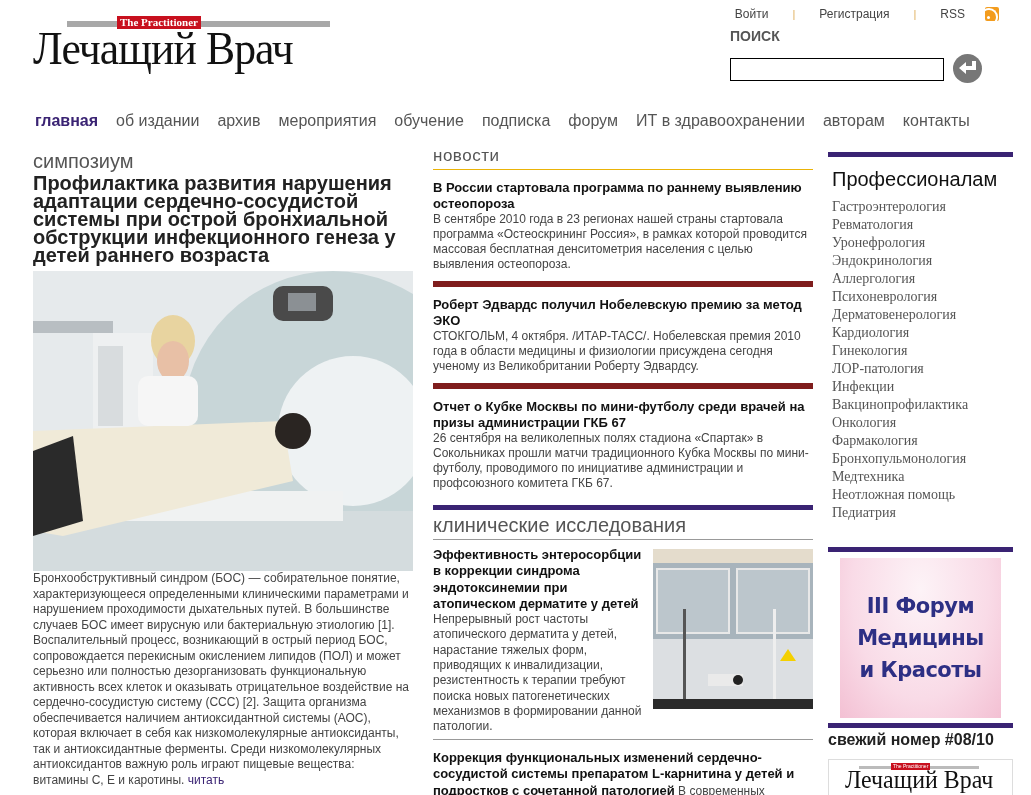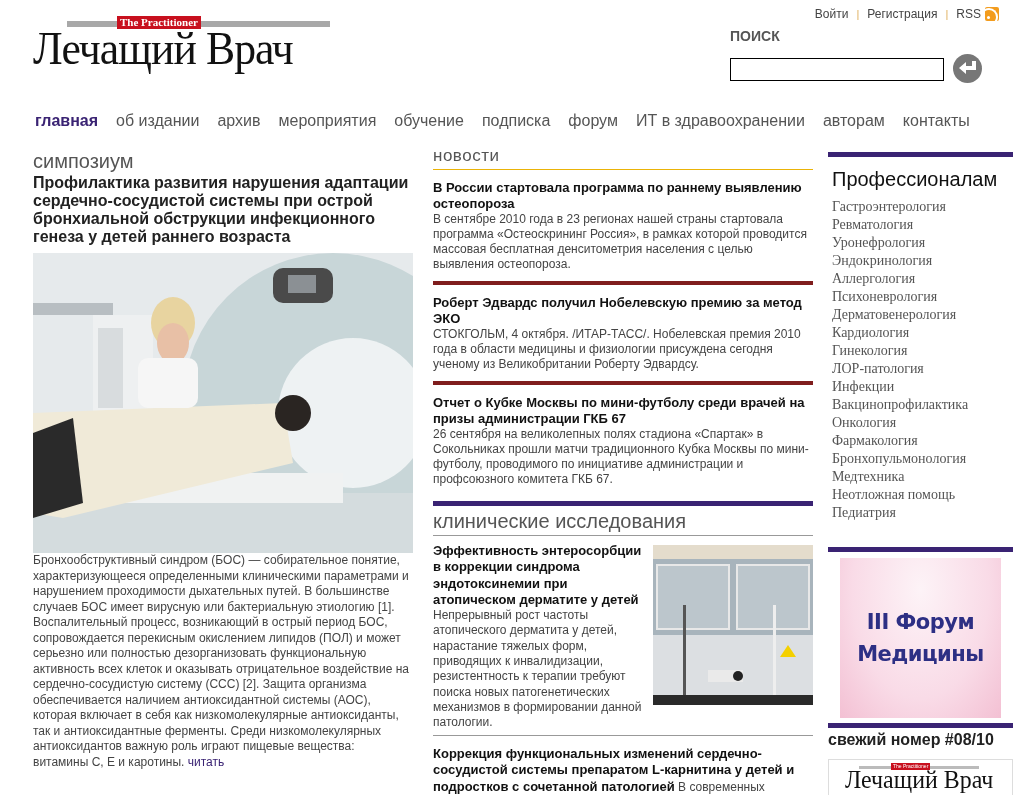--- a/index.html
+++ b/index.html
@@ -6,48 +6,48 @@
   html, body { width: 1031px; height: 795px; overflow: hidden; background: #fff; }
   body { font-family: "Liberation Sans", "DejaVu Sans", sans-serif; color: #222; position: relative; }
   a { color: inherit; text-decoration: none; }
 
   
   .logo { position: absolute; left: 33px; top: 18px; width: 300px; height: 60px; }
   .logo .bar { position: absolute; left: 34px; top: 3px; width: 263px; height: 6px; background: #a8a8a8; }
   .logo .tag { position: absolute; left: 84px; top: -2px; background: #c8101e; color: #fff; font-family: "Liberation Serif", serif; font-weight: bold; font-size: 11px; padding: 0 3px; line-height: 13px; }
   .logo .name { position: absolute; left: 0; top: 4px; font-family: "Liberation Serif", "DejaVu Serif", serif; font-size: 47px; line-height: 52px; letter-spacing: -1px; color: #111; transform: scaleX(0.93); transform-origin: left; white-space: nowrap; }
 
-  .top-links { position: absolute; right: 32px; top: 7px; font-size: 12px; color: #444; display: flex; align-items: center; gap: 0; }
+  .top-links { position: absolute; right: 32px; top: 7px; font-size: 12px; color: #444; display: flex; align-items: center; gap: 16px; }
   .top-links .sep { color: #e0b060; margin: 0 8px; font-size: 11px; }
   .rss-icon { display: inline-block; width: 14px; height: 14px; background: #f39c1e; border-radius: 2px; margin-left: 4px; position: relative; overflow: hidden; }
   .rss-icon::before { content: ""; position: absolute; left: 2px; bottom: 2px; width: 3px; height: 3px; border-radius: 50%; background: #fff; }
   .rss-icon::after { content: ""; position: absolute; left: -5px; bottom: -5px; width: 14px; height: 14px; border-radius: 50%; border: 2px solid #fff; border-left-color: transparent; border-bottom-color: transparent; }
 
   .search-label { position: absolute; left: 730px; top: 28px; font-size: 14px; font-weight: bold; color: #555; }
   .search-input { position: absolute; left: 730px; top: 58px; width: 214px; height: 23px; border: 1px solid #000; background: #fff; font-size: 12px; padding: 2px 4px; }
   .search-go { position: absolute; left: 953px; top: 54px; width: 29px; height: 29px; border-radius: 50%; background: #777; border: none; cursor: pointer; }
   .search-go svg { position: absolute; left: 5px; top: 6px; }
 
   
   .nav { position: absolute; left: 35px; top: 112px; display: flex; font-size: 16px; color: #555; }
   .nav a { margin-right: 18px; white-space: nowrap; }
   .nav a.active { color: #3a2373; font-weight: bold; text-align: center; }
 
   
   .col-left { position: absolute; left: 33px; top: 150px; width: 380px; }
   .section-label { font-size: 20px; color: #555; line-height: 22px; }
-  .feature-title { font-size: 16px; font-weight: bold; color: #222; line-height: 18px; margin-top: 2px; }
+  .feature-title { font-size: 20px; font-weight: bold; color: #222; line-height: 18px; margin-top: 2px; }
   .feature-image { width: 380px; height: 300px; margin-top: 7px; position: relative; overflow: hidden; background: linear-gradient(180deg, #e8ecef 0%, #dfe4e6 40%, #d5dadc 100%); }
   .feature-body { font-size: 12px; color: #444; line-height: 15.5px; margin-top: 0; }
   .feature-body .more { color: #3a2373; }
 
   
   .col-mid { position: absolute; left: 433px; top: 146px; width: 380px; }
   .mid-head { font-size: 17px; color: #555; letter-spacing: 0.5px; line-height: 20px; padding-bottom: 3px; border-bottom: 1px solid #eab308; }
-  .news-item { padding: 10px 0 9px; border-bottom: 4px solid #7f1d1d; }
+  .news-item { padding: 10px 0 9px; border-bottom: 6px solid #7f1d1d; }
   .news-item:last-child { border-bottom: none; }
   .news-title { font-size: 13px; font-weight: bold; color: #111; line-height: 16px; }
   .news-text { font-size: 12px; color: #444; line-height: 15px; }
   .purple-rule { height: 5px; background: #3a2373; margin-top: 5px; }
   .clin-head { font-size: 20px; color: #555; line-height: 24px; padding-bottom: 2px; border-bottom: 1px solid #999; margin-top: 3px; }
   .clin-item { position: relative; padding: 7px 0 0; height: 200px; border-bottom: 1px solid #999; }
   .clin-item .txt { width: 215px; font-size: 12px; color: #444; line-height: 15.3px; }
   .clin-item .txt b { font-size: 13px; color: #111; line-height: 16px; }
   .clin-img { position: absolute; left: 220px; top: 9px; width: 160px; height: 160px; overflow: hidden; background: #c8ccd0; }
   .clin-item2 { padding-top: 10px; font-size: 12px; color: #444; line-height: 15.3px; }
@@ -204,20 +204,21 @@
     <a href="#">Неотложная помощь</a>
     <a href="#">Педиатрия</a>
   </div>
 
   <div class="banner">
     <div class="right-rule"></div>
     <a href="#" class="banner-box" style="margin-top:6px">
       <div class="banner-text">
         <div>III Форум</div>
         <div>Медицины</div>
+        <div>и Красоты</div>
       </div>
     </a>
     <div class="banner-bottom"></div>
   </div>
 
   <div class="issue-head">свежий номер #08/10</div>
   <a href="#" class="issue-cover" style="display:block">
     <div class="mini-bar"></div>
     <div class="mini-name">Лечащий Врач</div>
     <div class="mini-tag">The Practitioner</div>

